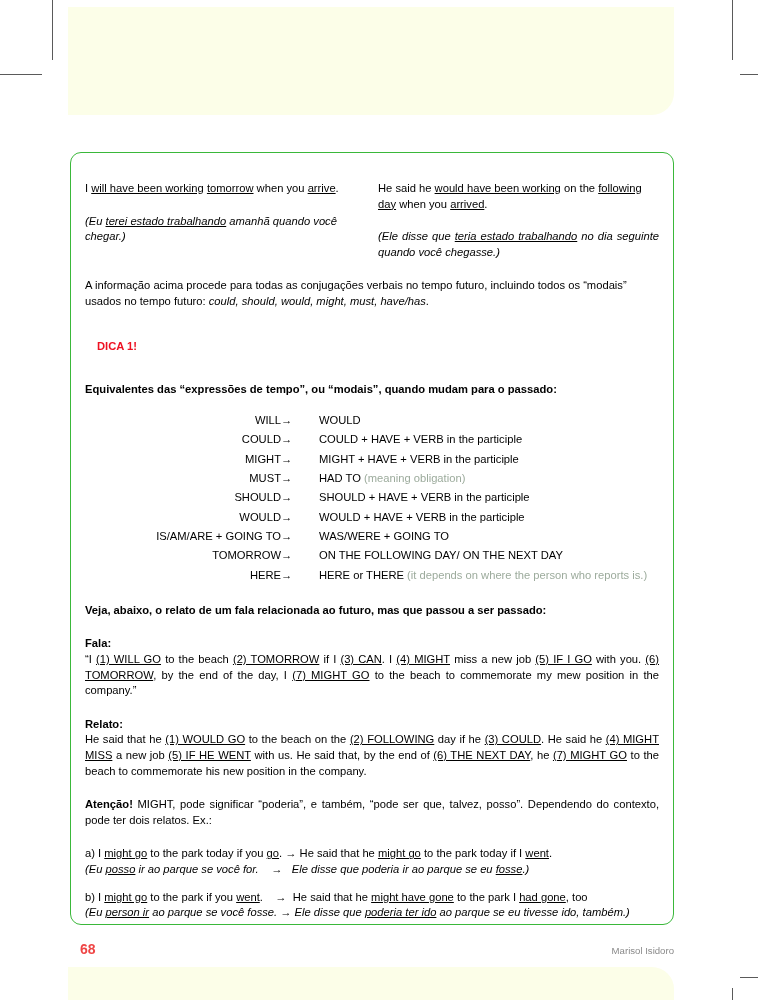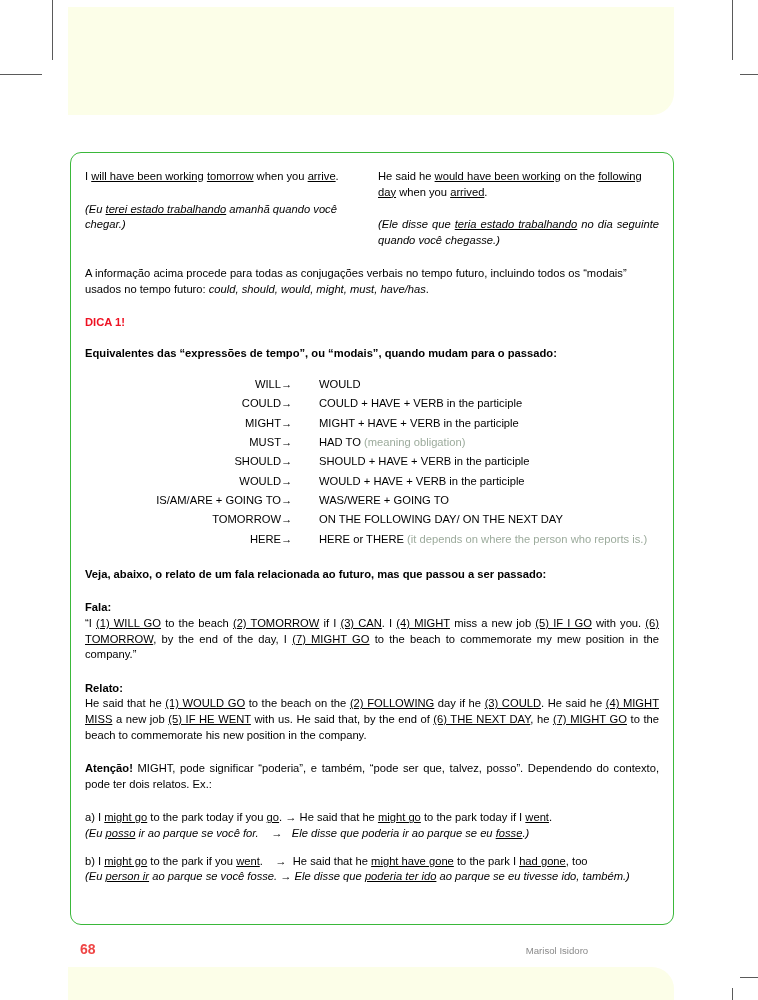--- a/index.html
+++ b/index.html
@@ -45,21 +45,21 @@
   
   .content-box {
     position: absolute;
     left: 70px;
     top: 152px;
     width: 604px;
     height: 773px;
     box-sizing: border-box;
     border: 1.6px solid #3ab83a;
     border-radius: 11px;
-    padding: 16px 14px 0 14px;
+    padding: 28px 14px 0 14px;
   }
 
   
   .para {
     font-size: 11.2px;
     line-height: 15.6px;
     margin: 0;
   }
   .bold   { font-weight: bold; }
   .italic { font-style: italic; }
@@ -75,21 +75,21 @@
   .col .para + .para { margin-top: 17px; }
 
   .spacer-14 { height: 14px; }
   .spacer-18 { height: 18px; }
   .spacer-12 { height: 12px; }
 
   .dica {
     color: #ee1122;
     font-weight: bold;
     font-size: 11.2px;
-    margin: 0;
+    margin: 12px;
   }
 
   .heading {
     font-weight: bold;
     font-size: 11.2px;
     margin: 0;
     line-height: 15.6px;
   }
 
   
@@ -122,21 +122,21 @@
     top: 941px;
     font-size: 14px;
     font-weight: bold;
     color: #ef4444;
   }
   .author {
     position: absolute;
     left: 440px;
     top: 945px;
     width: 234px;
-    text-align: center;
+    text-align: right;
     font-size: 9.6px;
     color: #8a8a8a;
   }
 </style>
 </head>
 <body>
 
 <div class="crop crop-tl-v"></div>
 <div class="crop crop-tl-h"></div>
 <div class="crop crop-tr-v"></div>

